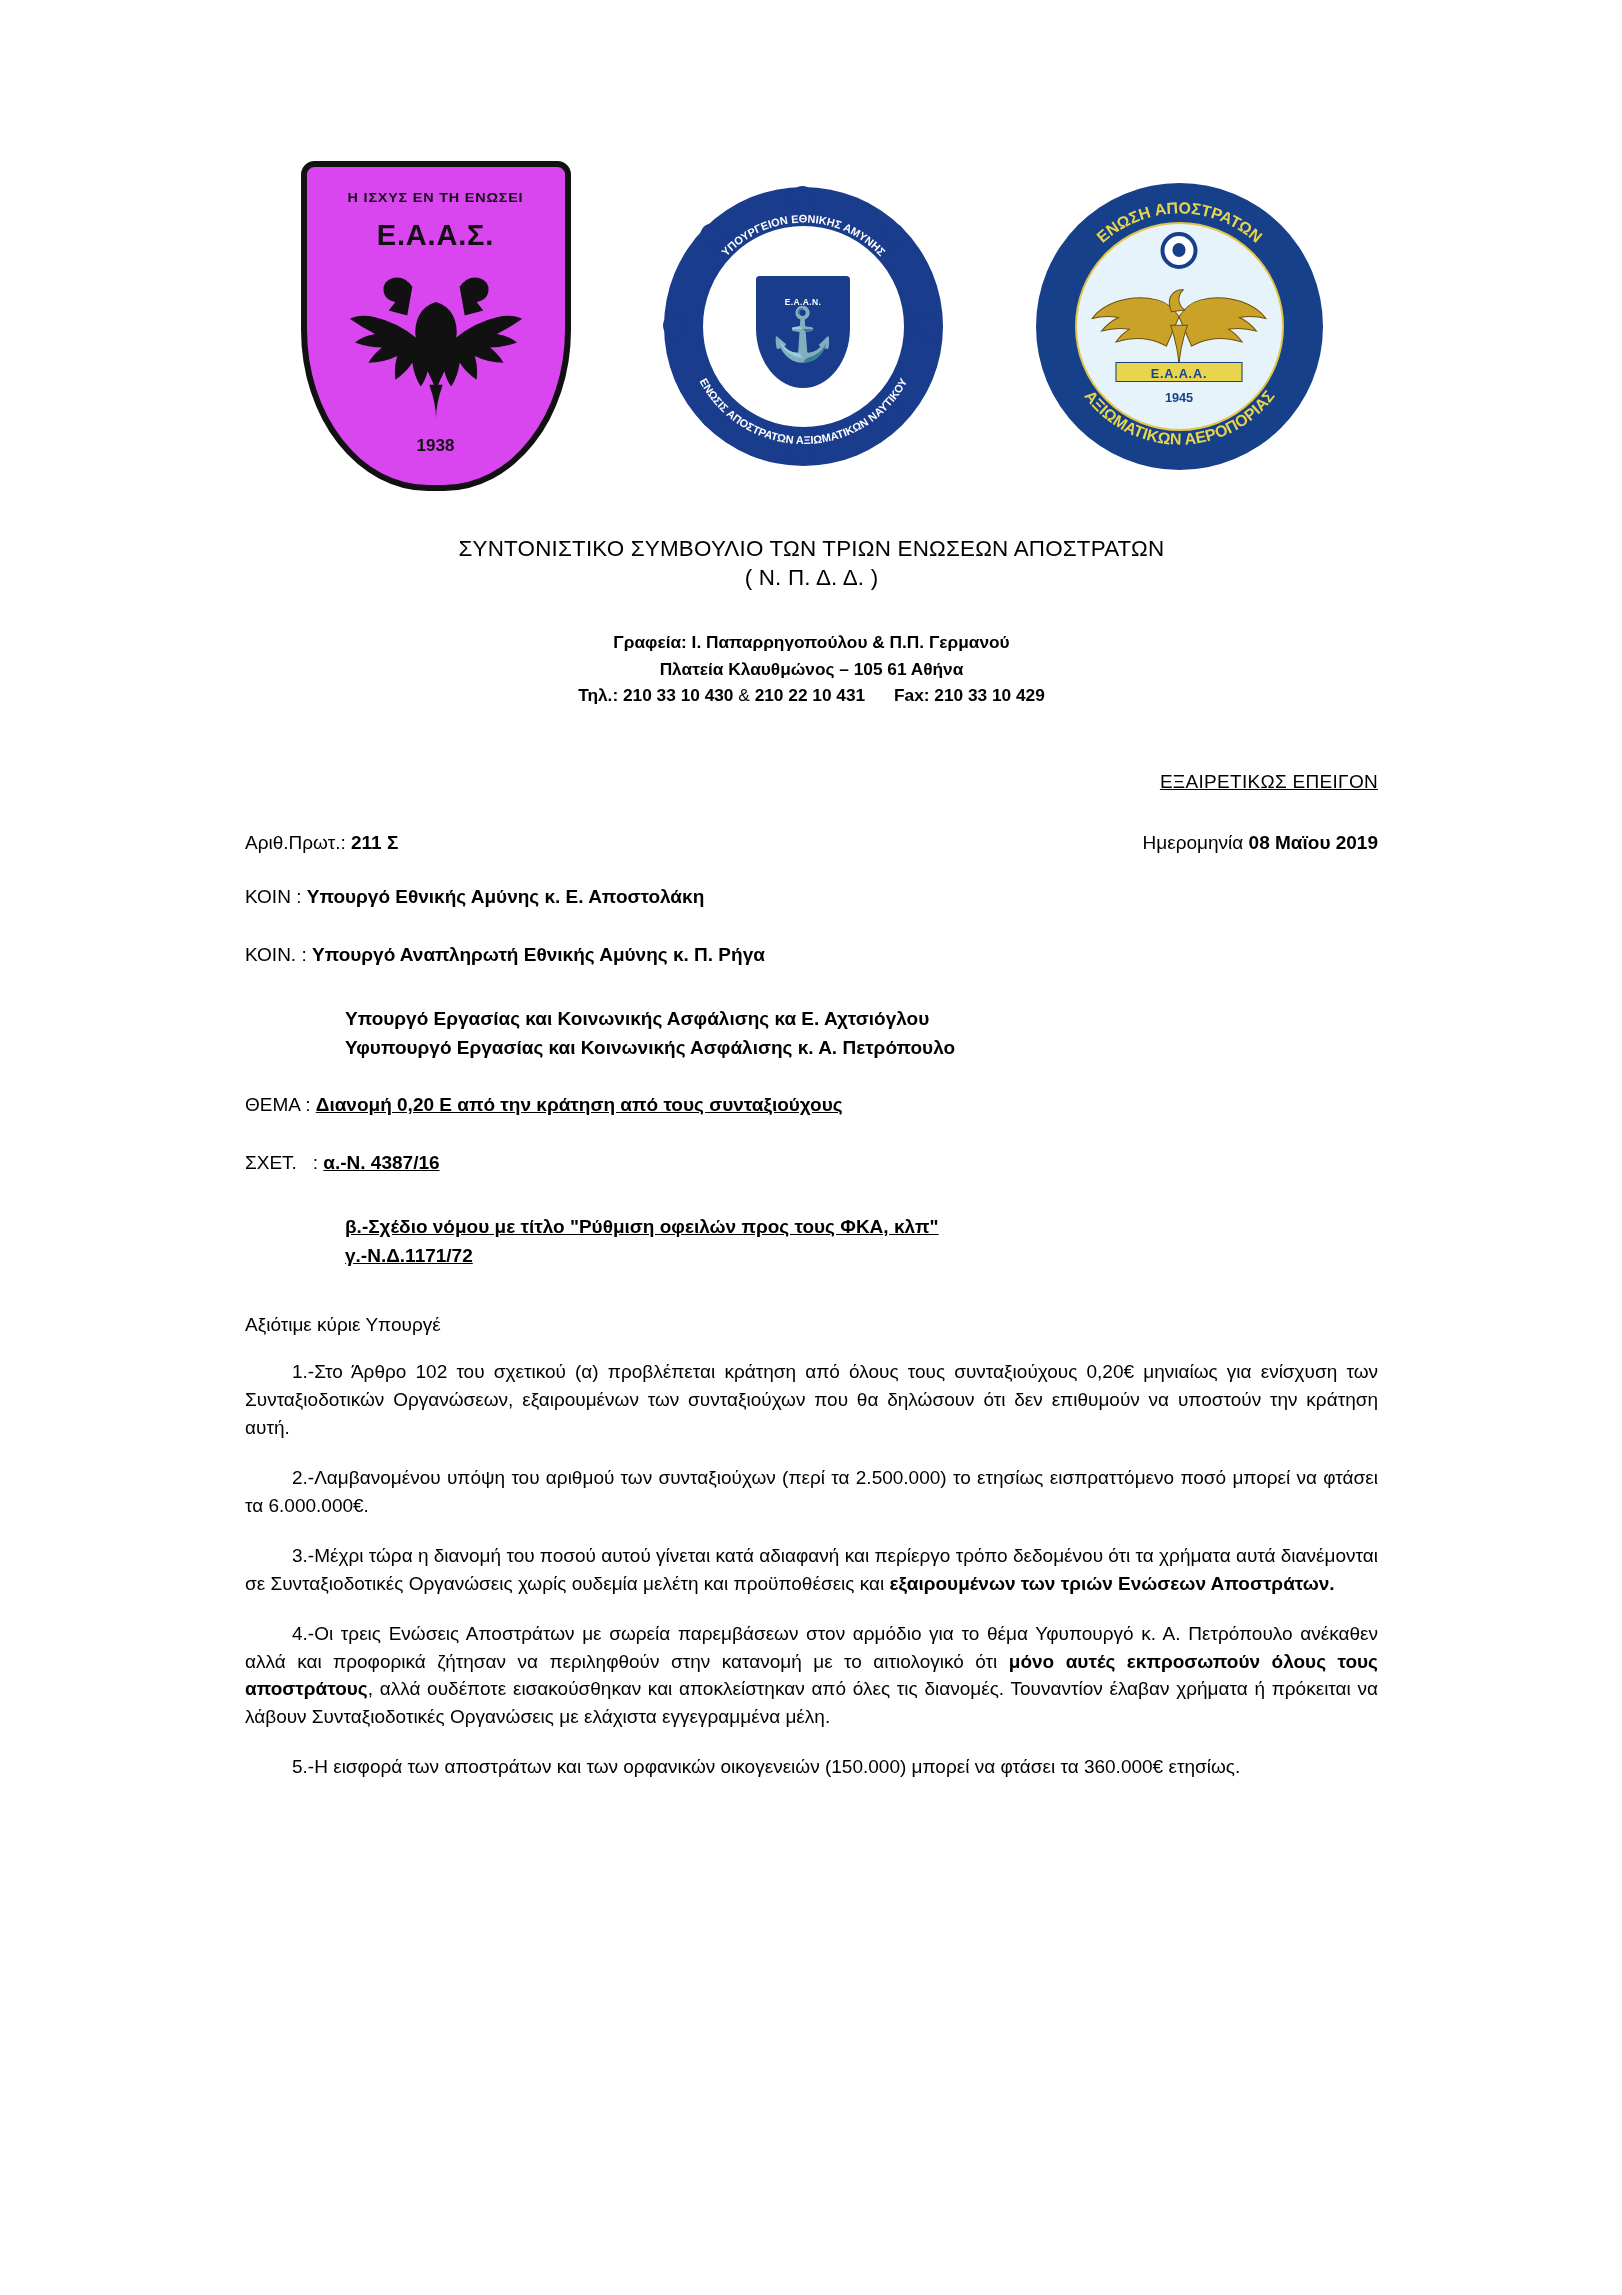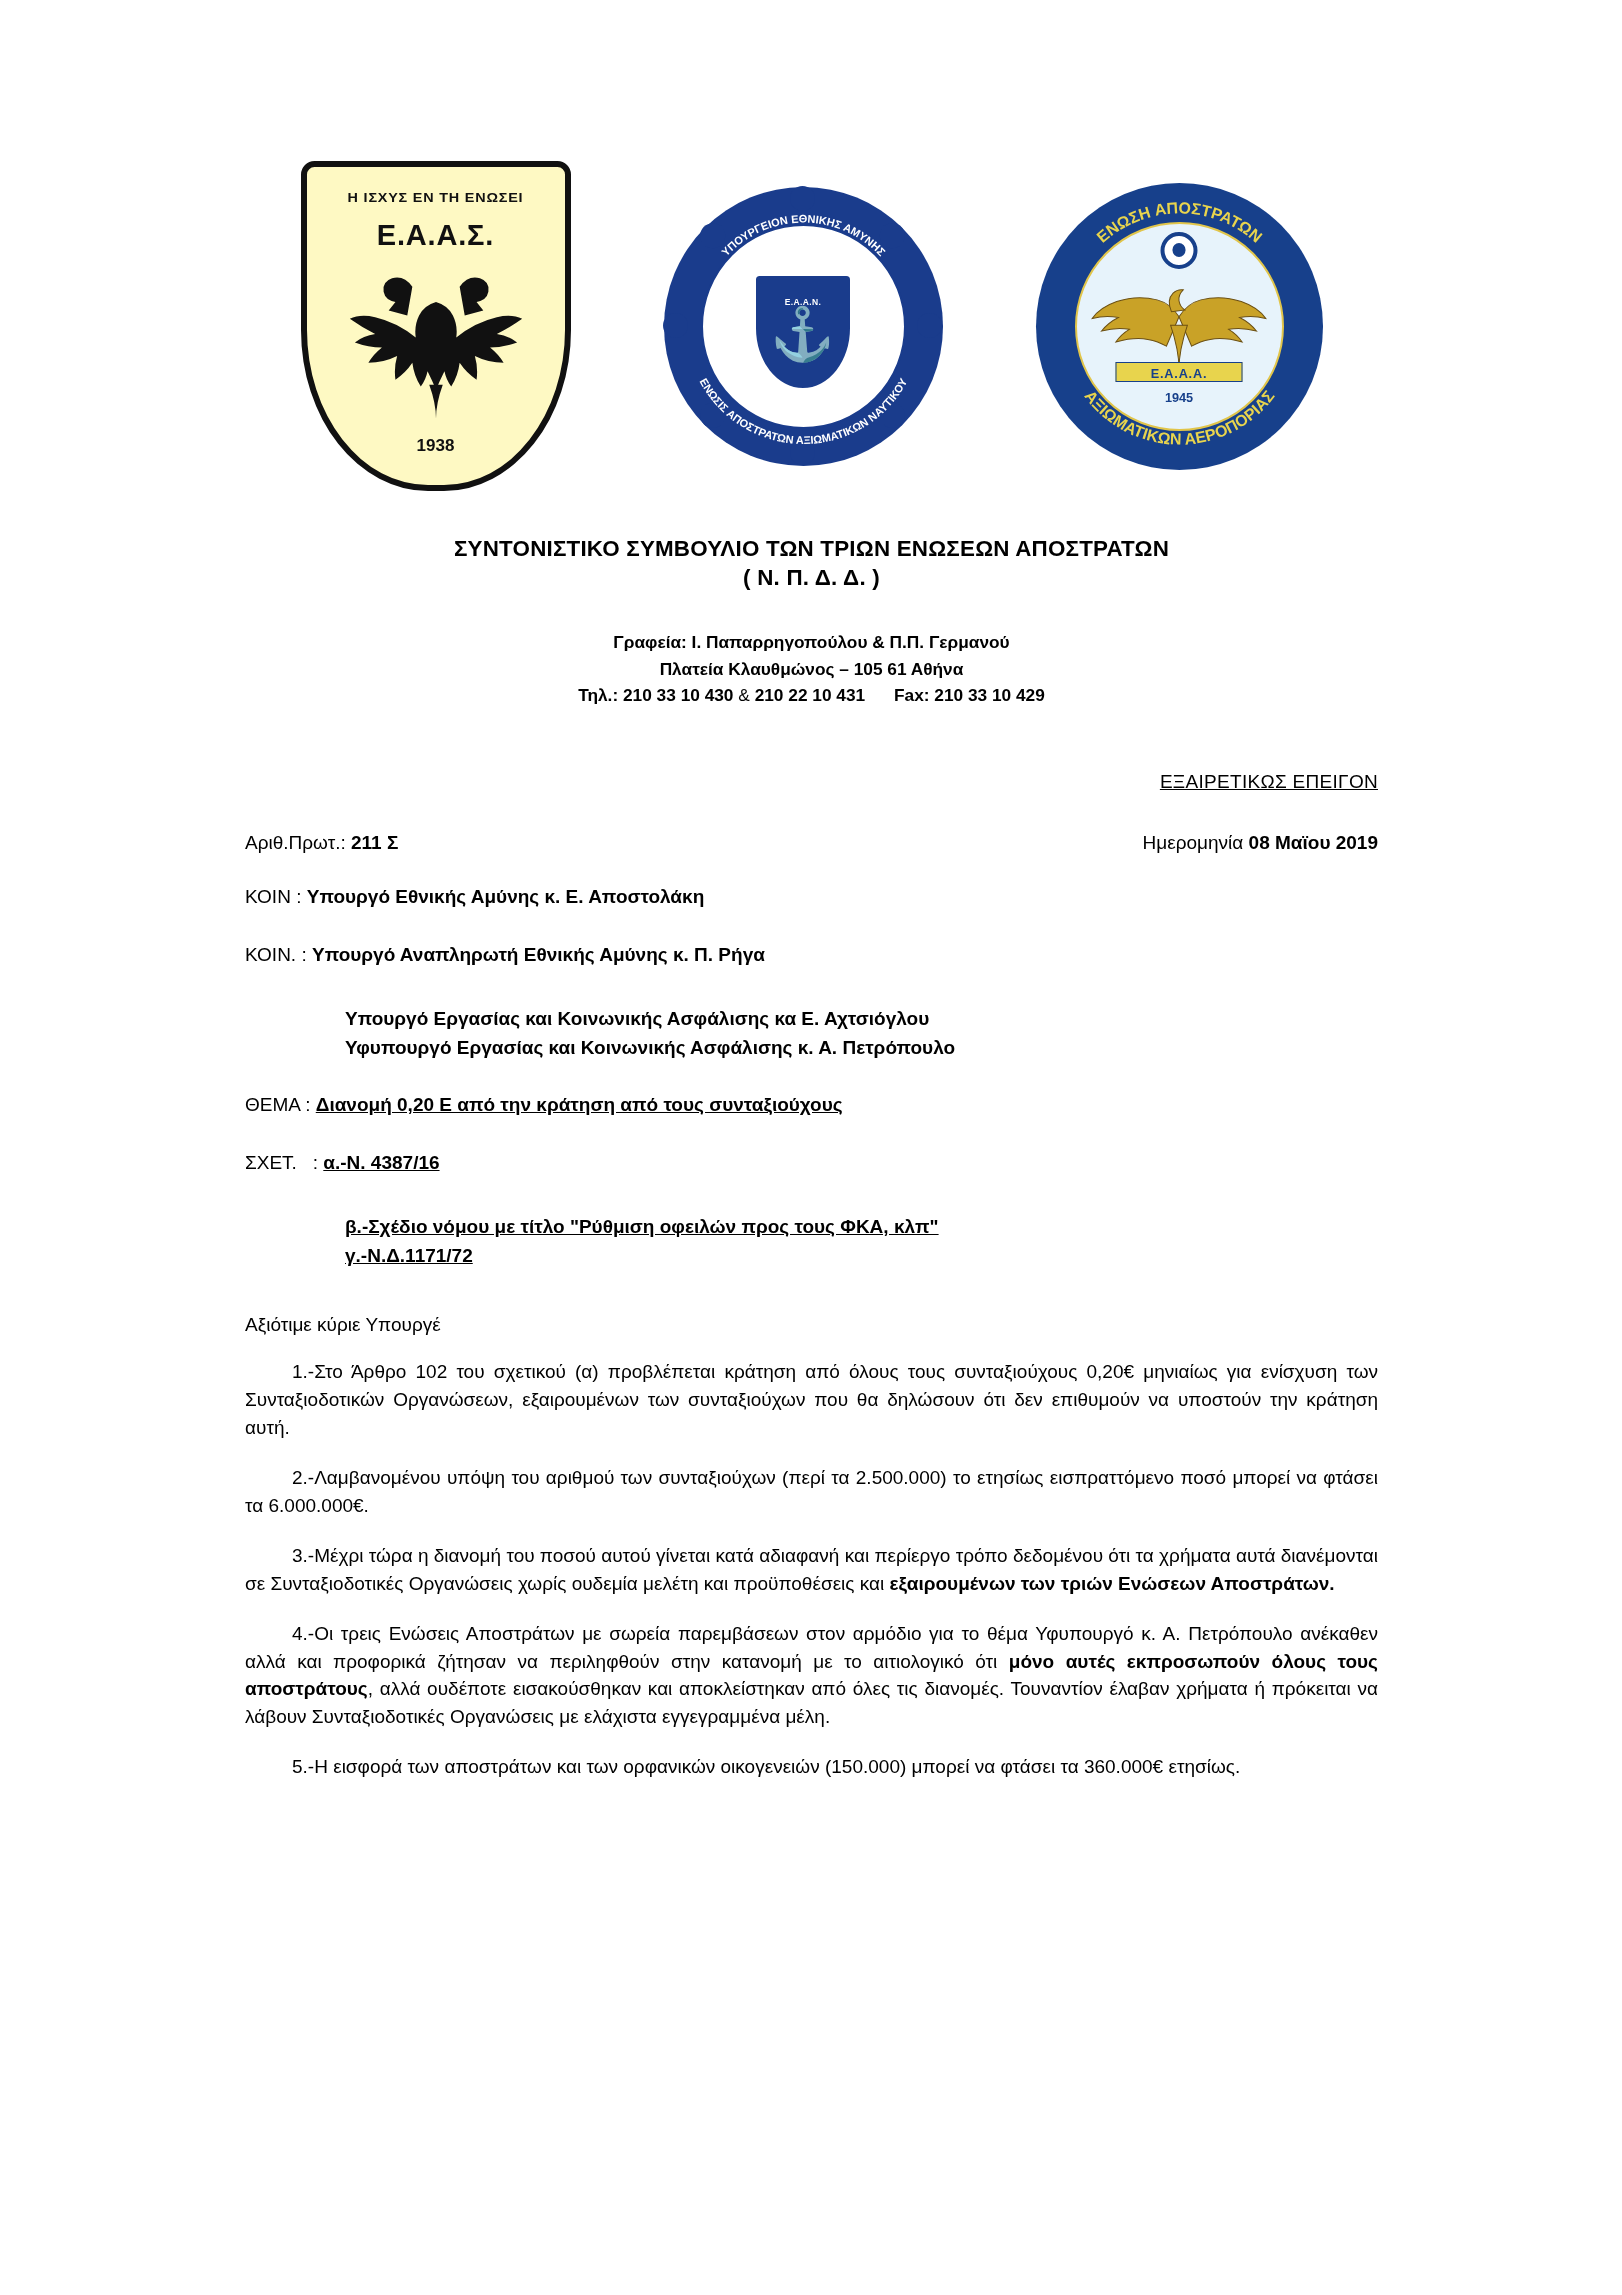--- a/index.html
+++ b/index.html
@@ -39,21 +39,21 @@
 
   
   .shield {
     width: 270px;
     height: 330px;
     position: relative;
   }
   .shield-body {
     position: absolute;
     inset: 0;
-    background: #fef9c3;
+    background: #d946ef;
     border: 6px solid #111;
     border-radius: 13.5px 13.5px 127px 127px / 13.5px 13.5px 161px 161px;
     box-sizing: border-box;
     overflow: hidden;
   }
   .shield-top-text {
     position: absolute;
     top: 22px;
     left: 0;
     right: 0;
@@ -240,21 +240,21 @@
     font-size: 12.7px;
     font-weight: bold;
     color: #17408b;
   }
 
   
   .org-title {
     margin-top: 44px;
     text-align: center;
     font-size: 22.4px;
-    font-weight: bold;
+    font-weight: normal;
     line-height: 1.28;
     letter-spacing: 0.2px;
   }
   .office-block {
     margin-top: 37px;
     text-align: center;
     font-size: 17.3px;
     font-weight: bold;
     line-height: 1.52;
   }

